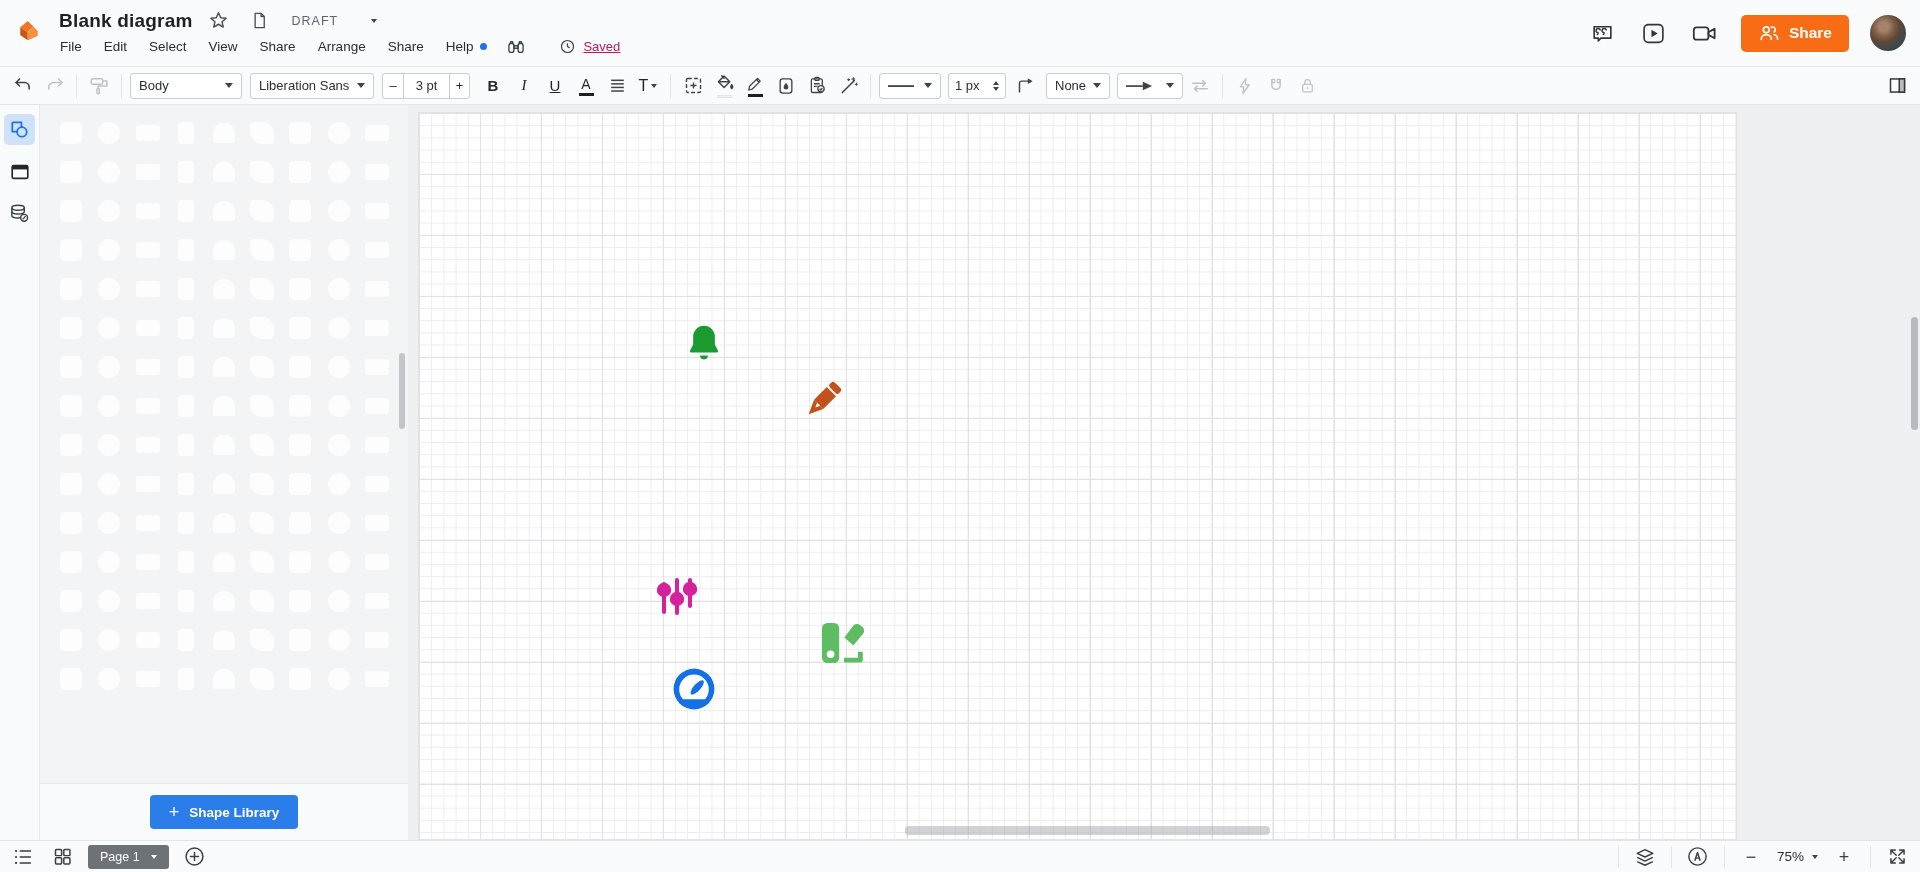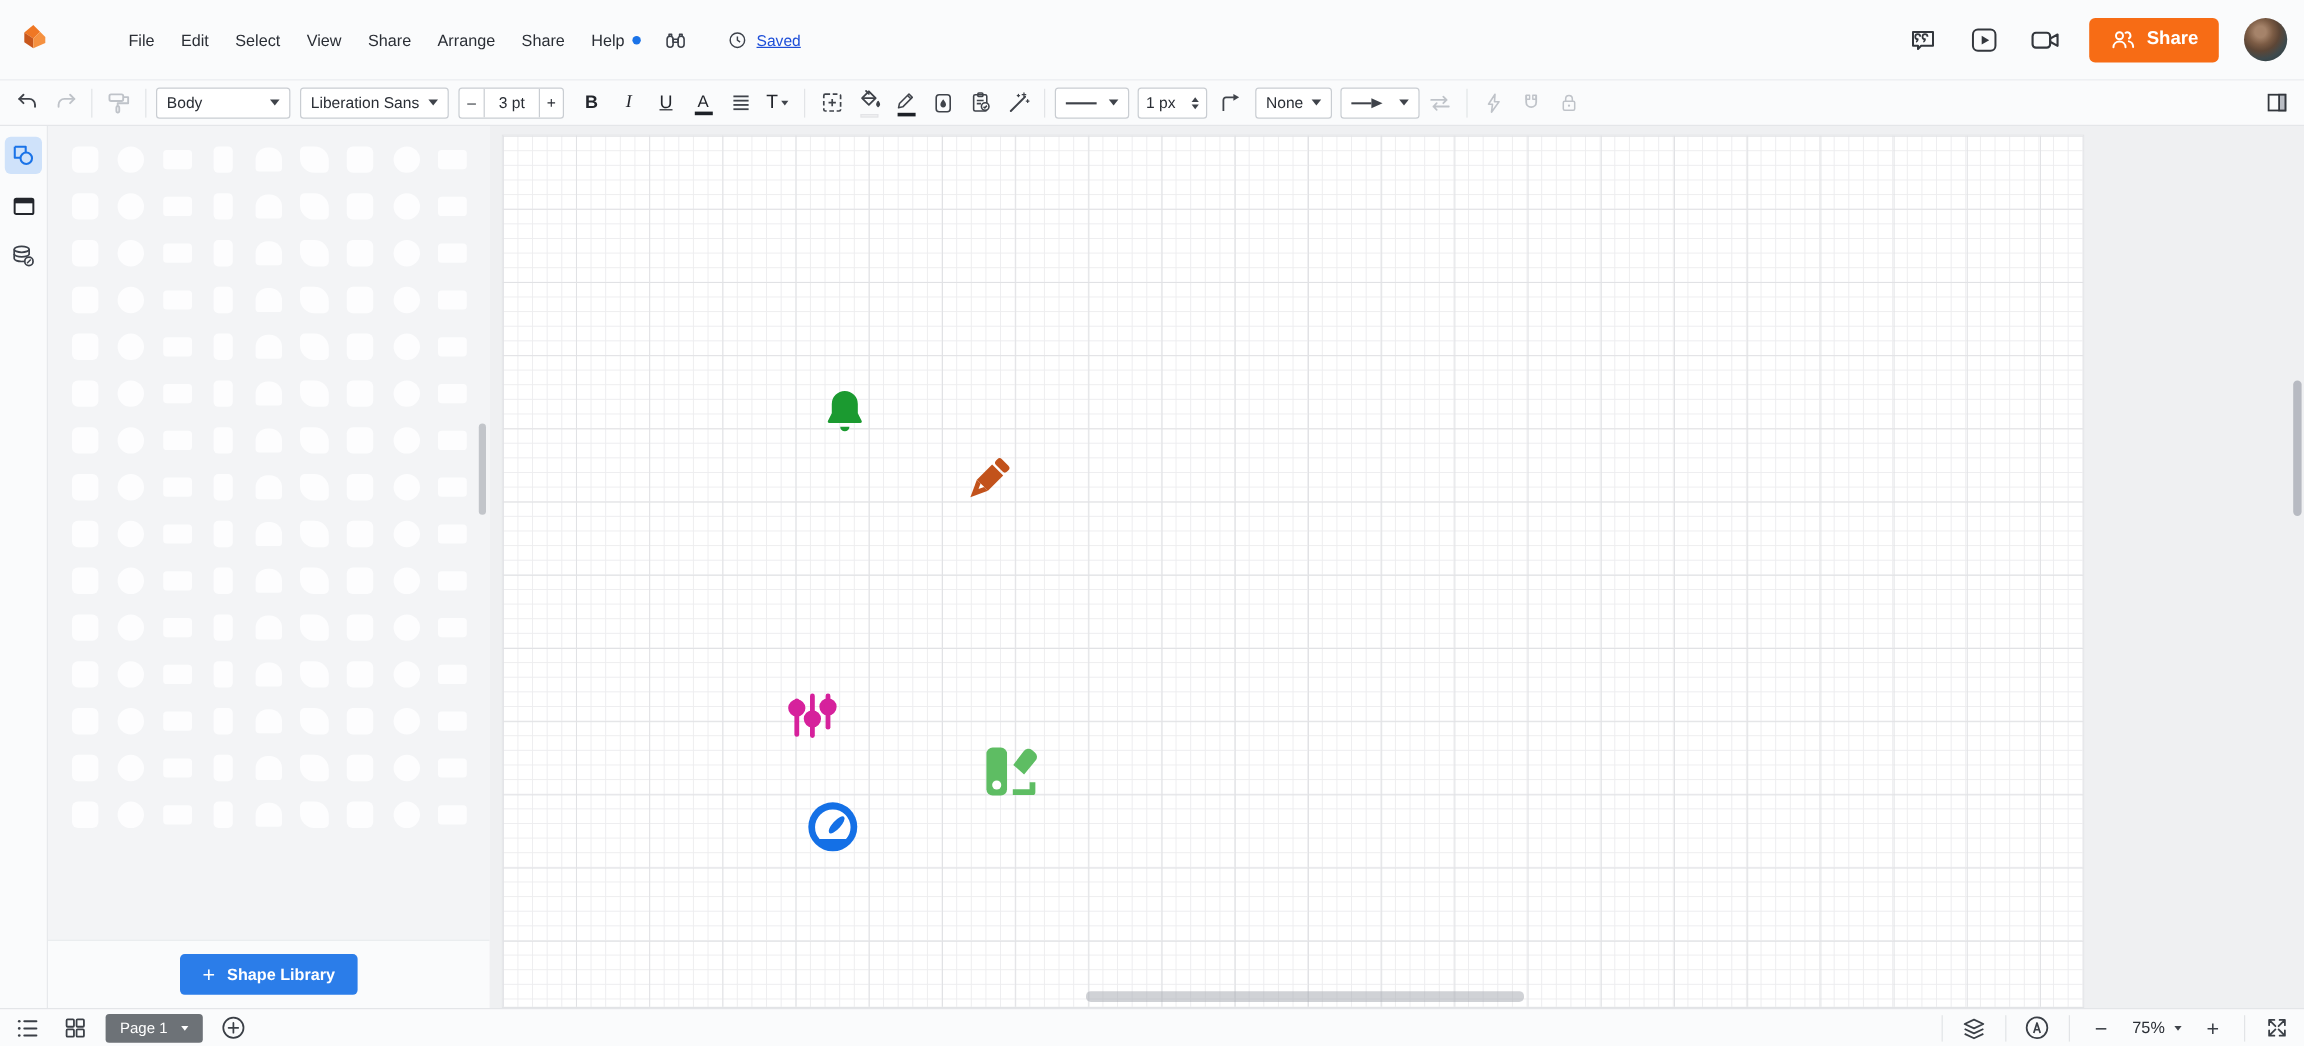--- a/index.html
+++ b/index.html
@@ -9,24 +9,24 @@
 
   
   .header { height:66px; display:flex; align-items:center; padding:0 14px; background:#fafbfc; position:relative; }
   .logo { width:30px; height:30px; margin-top:2px; }
   .head-main { margin-left:15px; display:flex; flex-direction:column; justify-content:center; }
   .title-row { display:flex; align-items:center; gap:11px; height:26px; }
   .doc-title { font-size:19px; font-weight:bold; color:#1d2127; letter-spacing:.2px; }
   .draft { font-size:12.5px; color:#5f6570; letter-spacing:1px; margin-left:6px; }
   .menu-row { display:flex; align-items:center; height:24px; margin-top:1px; }
   .menu-item { font-size:13.5px; color:#2a2e35; padding:0 11px; cursor:default; }
-  .menu-item:first-child { padding-left:1px;margin-left:47px; }
+  .menu-item:first-child { padding-left:1px; }
   .help-dot { width:7px; height:7px; border-radius:50%; background:var(--selection-blue,#1a73e8); margin-left:-4px; }
   .saved-group { display:flex; align-items:center; gap:7px; margin-left:28px; color:#3c414a; }
-  .saved-text { font-size:13px; text-decoration:underline; color:#1d4ed8; }
+  .saved-text { font-size:13px; text-decoration:underline; color:#be185d; }
   .head-right { position:absolute; right:14px; top:0; height:66px; display:flex; align-items:center; gap:21px; }
   .hicon { width:30px; height:30px; display:flex; align-items:center; justify-content:center; }
   .share-btn { background:var(--accent-orange,#f76c15); border:none; color:#fff; font-family:inherit;
                font-weight:bold; font-size:15.5px; height:37px; padding:0 17px; border-radius:5px;
                display:flex; align-items:center; gap:9px; cursor:pointer; }
   .avatar { width:36px; height:36px; border-radius:50%;
             background: radial-gradient(circle at 38% 32%, #a5836a 0 14%, #7c5c45 32%, #5d4636 48%, #3e4a4d 68%, #24383f 100%); }
 
   
   .toolbar { height:39px; border-top:1px solid #e8eaed; border-bottom:1px solid #e4e6e9;
@@ -107,20 +107,36 @@
 
 <div class="header">
   <div class="logo">
     <svg viewBox="0 0 24 24" width="30" height="30">
       <path d="M5 6.5 L11 1.5 L15.5 6 L11 10.5 Z" fill="#ef7724"></path>
       <path d="M5 6.5 L11 10.5 L11 17 L5 13 Z" fill="#c8571c"></path>
       <path d="M11 17 L11 10.5 L15.5 6 L19 9.5 L19 13.5 Z" fill="#f59140"></path>
     </svg>
   </div>
   <div class="head-main">
+    <div class="title-row">
+      <span class="doc-title">Blank diagram</span>
+      <span class="hicon">
+        <svg viewBox="0 0 24 24" width="21" height="21" fill="none" stroke="#4a4f57" stroke-width="1.7" stroke-linejoin="round">
+          <path d="M12 3.2l2.6 5.6 6.1.6-4.6 4.1 1.3 6-5.4-3.2-5.4 3.2 1.3-6-4.6-4.1 6.1-.6z"></path>
+        </svg>
+      </span>
+      <span class="hicon">
+        <svg viewBox="0 0 24 24" width="19" height="19" fill="none" stroke="#4a4f57" stroke-width="1.7" stroke-linejoin="round">
+          <path d="M6.5 3h7.5l4 4v14H6.5z"></path>
+            <path d="M14 3v4h4"></path>
+        </svg>
+      </span>
+      <span class="draft">DRAFT</span>
+      <span class="caret sm" style="margin-left:22px"></span>
+    </div>
     <div class="menu-row">
       <span class="menu-item">File</span>
       <span class="menu-item">Edit</span>
       <span class="menu-item">Select</span>
       <span class="menu-item">View</span>
       <span class="menu-item">Share</span>
       <span class="menu-item">Arrange</span>
       <span class="menu-item">Share</span>
       <span class="menu-item">Help</span>
       <span class="help-dot"></span>

